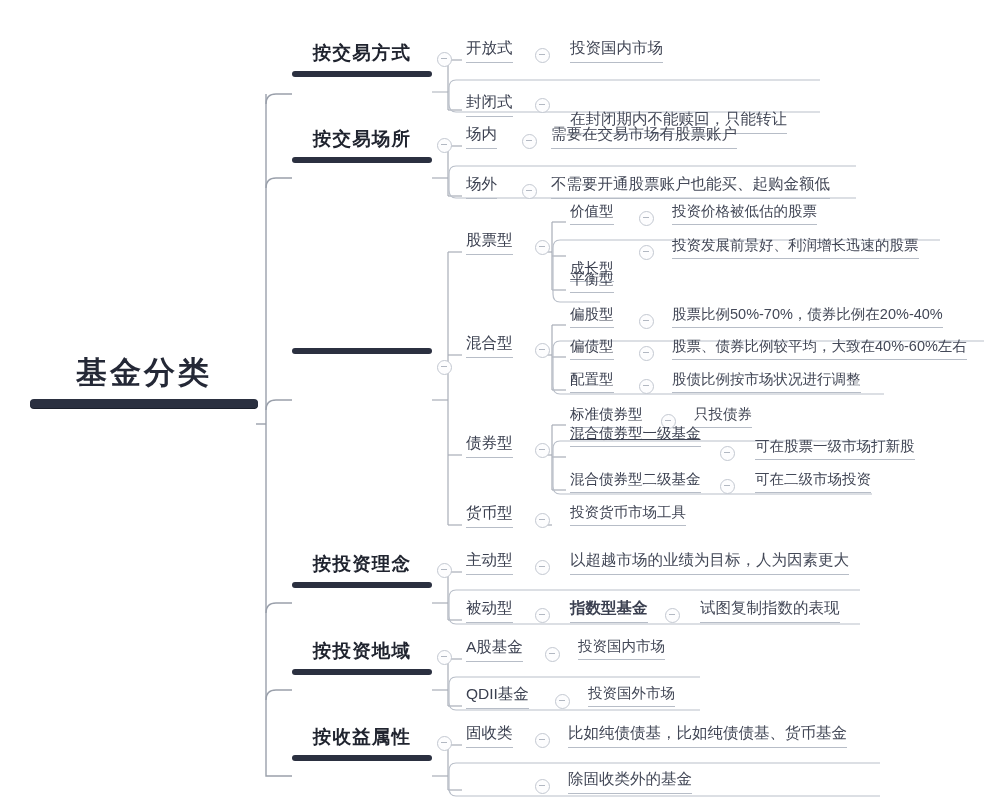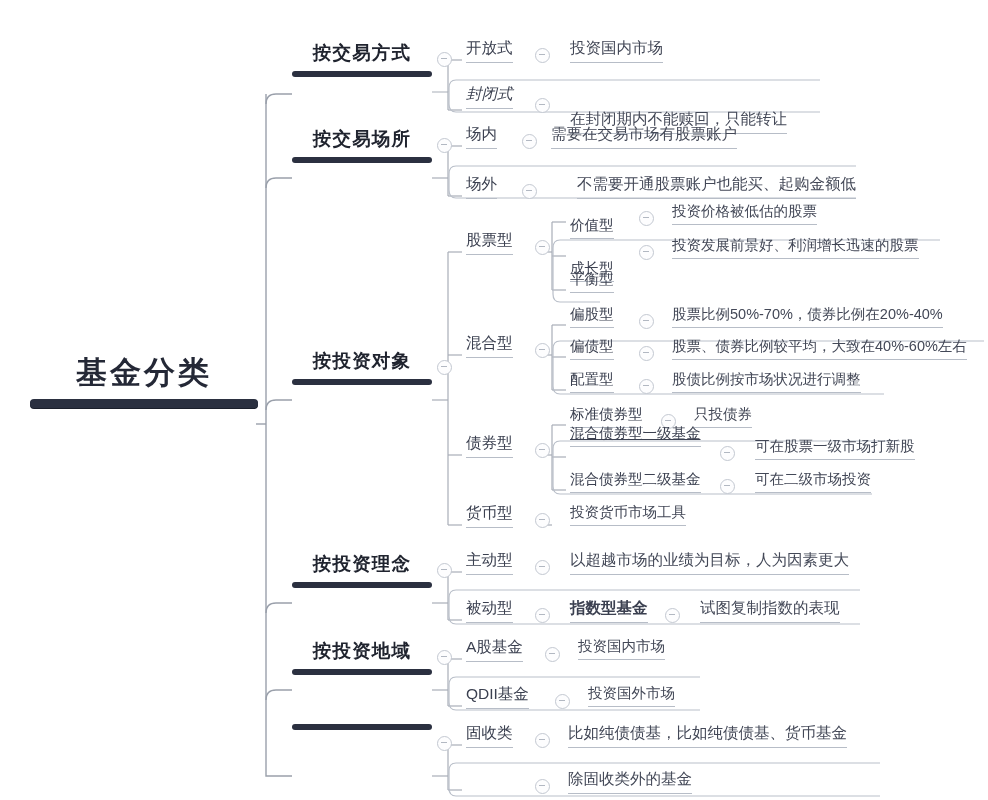--- a/index.html
+++ b/index.html
@@ -231,47 +231,46 @@
     <div class="b1" style="left:292px; top:40px; width:140px;">
       <div class="b1-label">按交易方式</div>
       <div class="b1-bar"></div>
     </div>
     <span class="toggle" style="left:437px; top:52px;"></span>
 
     <div class="txt ul" style="left:466px; top:38px;">开放式</div>
     <span class="toggle" style="left:535px; top:48px;"></span>
     <div class="txt ul leaf" style="left:570px; top:38px;">投资国内市场</div>
 
-    <div class="txt ul" style="left:466px; top:84px;font-style:italic;">封闭式</div>
+    <div class="txt ul" style="left:466px; top:92px;">封闭式</div>
     <span class="toggle" style="left:535px; top:98px;"></span>
     <div class="txt ul leaf" style="left:570px; top:88px;margin-top:21px;">在封闭期内不能赎回，只能转让</div>
 
     <div class="b1" style="left:292px; top:126px; width:140px;">
       <div class="b1-label">按交易场所</div>
       <div class="b1-bar"></div>
     </div>
     <span class="toggle" style="left:437px; top:138px;"></span>
 
     <div class="txt ul" style="left:466px; top:124px;">场内</div>
     <span class="toggle" style="left:522px; top:134px;"></span>
     <div class="txt ul leaf" style="left:551px; top:124px;">需要在交易市场有股票账户</div>
 
     <div class="txt ul" style="left:466px; top:174px;">场外</div>
     <span class="toggle" style="left:522px; top:184px;"></span>
-    <div class="txt ul leaf" style="left:551px; top:174px;margin-left:26px;">不需要开通股票账户也能买、起购金额低</div>
+    <div class="txt ul leaf" style="left:551px; top:174px;">不需要开通股票账户也能买、起购金额低</div>
 
     <div class="b1" style="left:292px; top:348px; width:140px;">
-      <div class="b1-label">按投资对象</div>
       <div class="b1-bar"></div>
     </div>
     <span class="toggle" style="left:437px; top:360px;"></span>
 
     <div class="txt ul" style="left:466px; top:230px;">股票型</div>
     <span class="toggle" style="left:535px; top:240px;"></span>
-    <div class="txt ul small" style="left:570px; top:216px;">价值型</div>
+    <div class="txt ul small" style="left:570px; top:202px;">价值型</div>
     <span class="toggle" style="left:639px; top:211px;"></span>
     <div class="txt ul small leaf" style="left:672px; top:202px;">投资价格被低估的股票</div>
 
     <div class="txt ul small" style="left:570px; top:236px;margin-top:23px;">成长型</div>
     <span class="toggle" style="left:639px; top:245px;"></span>
     <div class="txt ul small leaf" style="left:672px; top:236px;">投资发展前景好、利润增长迅速的股票</div>
 
     <div class="txt ul small" style="left:570px; top:270px;">平衡型</div>
 
     <div class="txt ul" style="left:466px; top:333px;">混合型</div>
@@ -330,20 +329,21 @@
 
     <div class="txt ul" style="left:466px; top:637px;">A股基金</div>
     <span class="toggle" style="left:545px; top:647px;"></span>
     <div class="txt ul small leaf" style="left:578px; top:637px;">投资国内市场</div>
 
     <div class="txt ul" style="left:466px; top:684px;">QDII基金</div>
     <span class="toggle" style="left:555px; top:694px;"></span>
     <div class="txt ul small leaf" style="left:588px; top:684px;">投资国外市场</div>
 
     <div class="b1" style="left:292px; top:724px; width:140px;">
+      <div class="b1-label">按收益属性</div>
       <div class="b1-bar"></div>
     </div>
     <span class="toggle" style="left:437px; top:736px;"></span>
 
     <div class="txt ul" style="left:466px; top:723px;">固收类</div>
     <span class="toggle" style="left:535px; top:733px;"></span>
     <div class="txt ul leaf" style="left:568px; top:723px;">比如纯债债基，比如纯债债基、货币基金</div>
 
     <div class="txt ul" style="left:466px; top:769px;margin-top:48px;">权益类</div>
     <span class="toggle" style="left:535px; top:779px;"></span>

